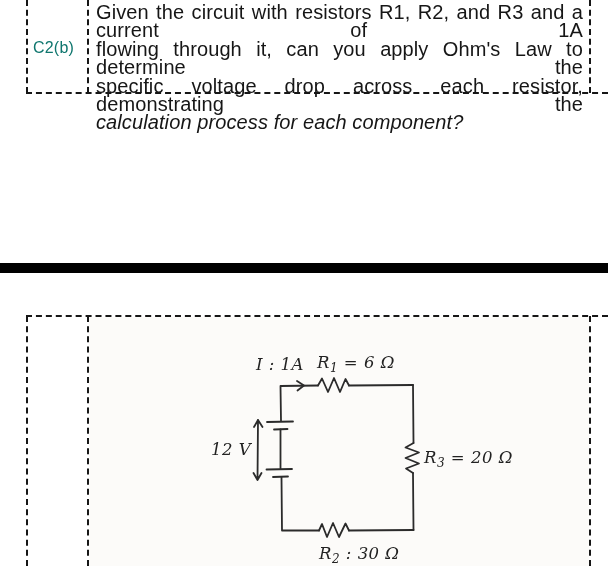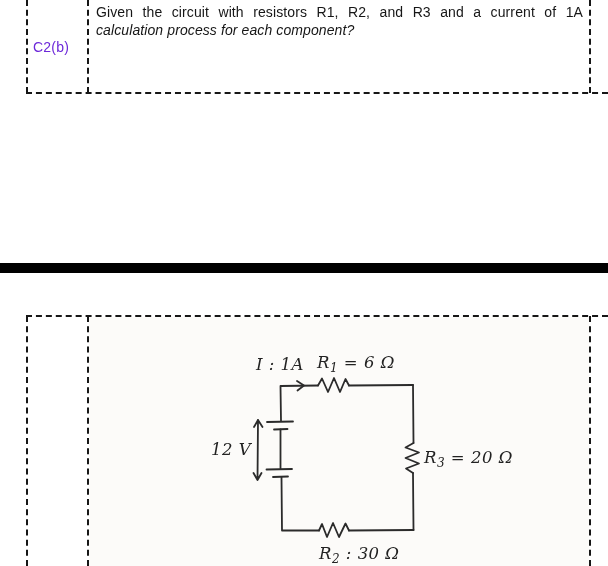--- a/index.html
+++ b/index.html
@@ -6,25 +6,25 @@
   .canvas{
     position:relative;width:608px;height:566px;overflow:hidden;
     background:#ffffff;font-family:"Liberation Sans",sans-serif;color:#1c1c1c;
   }
   
   .vline{position:absolute;width:0;border-left:2px dashed #161616;}
   .hline{position:absolute;height:0;border-top:2px dashed #161616;}
   
   .ref{
     position:absolute;left:33px;top:39px;width:50px;
-    font-size:14px;letter-spacing:.2px;color:#6d28d9;
+    font-size:16px;letter-spacing:.2px;color:#0f766e;
   }
   .qtext{position:absolute;left:96px;top:3px;width:487px;}
   .jline{
-    font-size:14px;line-height:18.4px;color:#161616;
+    font-size:20px;line-height:18.4px;color:#161616;
     text-align:justify;text-align-last:justify;
     white-space:normal;letter-spacing:.1px;
   }
   .jline.last{text-align-last:left;font-style:italic;}
   
   .bar{position:absolute;left:0;top:263px;width:608px;height:10px;background:#000;}
   
   .scanTint{position:absolute;left:89px;top:317px;width:500px;height:249px;background:#fcfbf9;}
   svg{position:absolute;left:0;top:0;}
   .ink{stroke:#2b2b2b;stroke-width:1.8;fill:none;stroke-linecap:round;stroke-linejoin:round;}
@@ -41,20 +41,22 @@
 
   <div class="vline" style="left:26px;top:0;height:93px"></div>
   <div class="vline" style="left:87px;top:0;height:93px"></div>
   <div class="vline" style="left:589px;top:0;height:93px"></div>
   <div class="hline" style="left:26px;top:92px;width:582px"></div>
 
   <div class="ref">C2(b)</div>
 
   <div class="qtext">
     <div class="jline">Given the circuit with resistors R1, R2, and R3 and a current of 1A</div>
+    <div class="jline">flowing through it, can you apply Ohm's Law to determine the</div>
+    <div class="jline">specific voltage drop across each resistor, demonstrating the</div>
     <div class="jline last">calculation process for each component?</div>
   </div>
 
   <div class="bar"></div>
 
   <div class="hline" style="left:26px;top:315px;width:582px"></div>
   <div class="vline" style="left:26px;top:316px;height:250px"></div>
   <div class="vline" style="left:87px;top:316px;height:250px"></div>
   <div class="vline" style="left:589px;top:316px;height:250px"></div>
   <div class="scanTint"></div>

